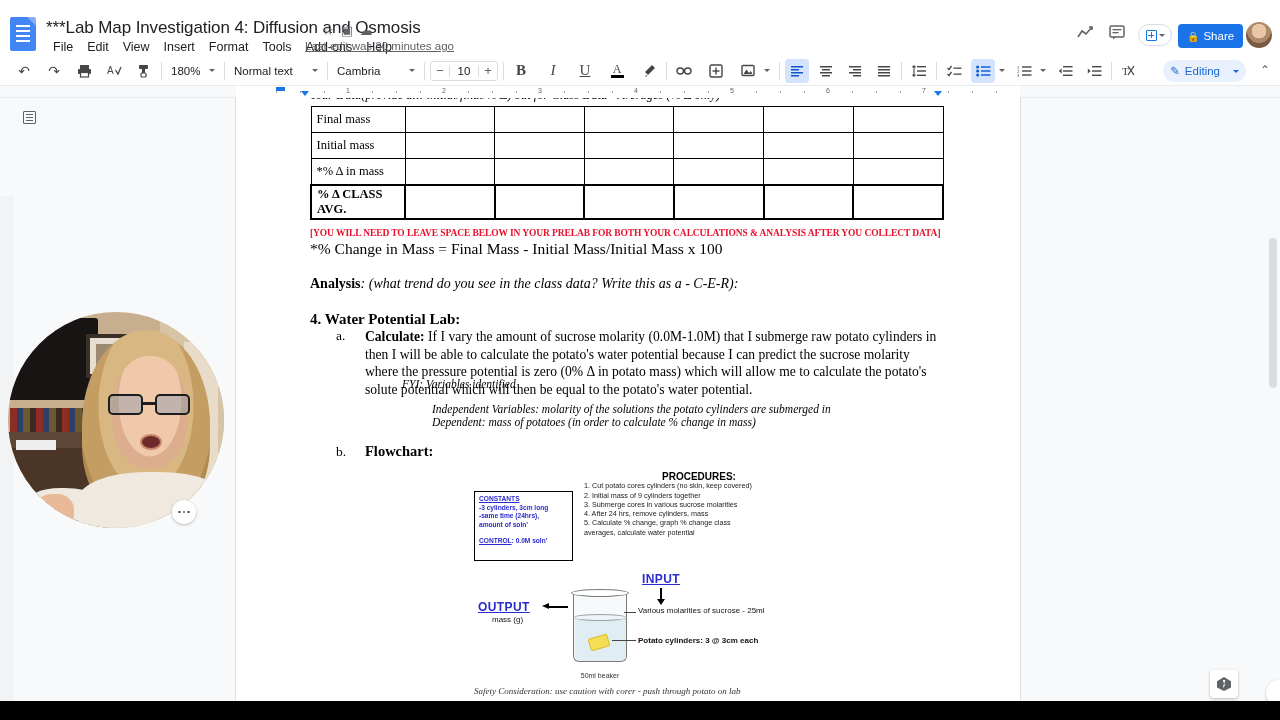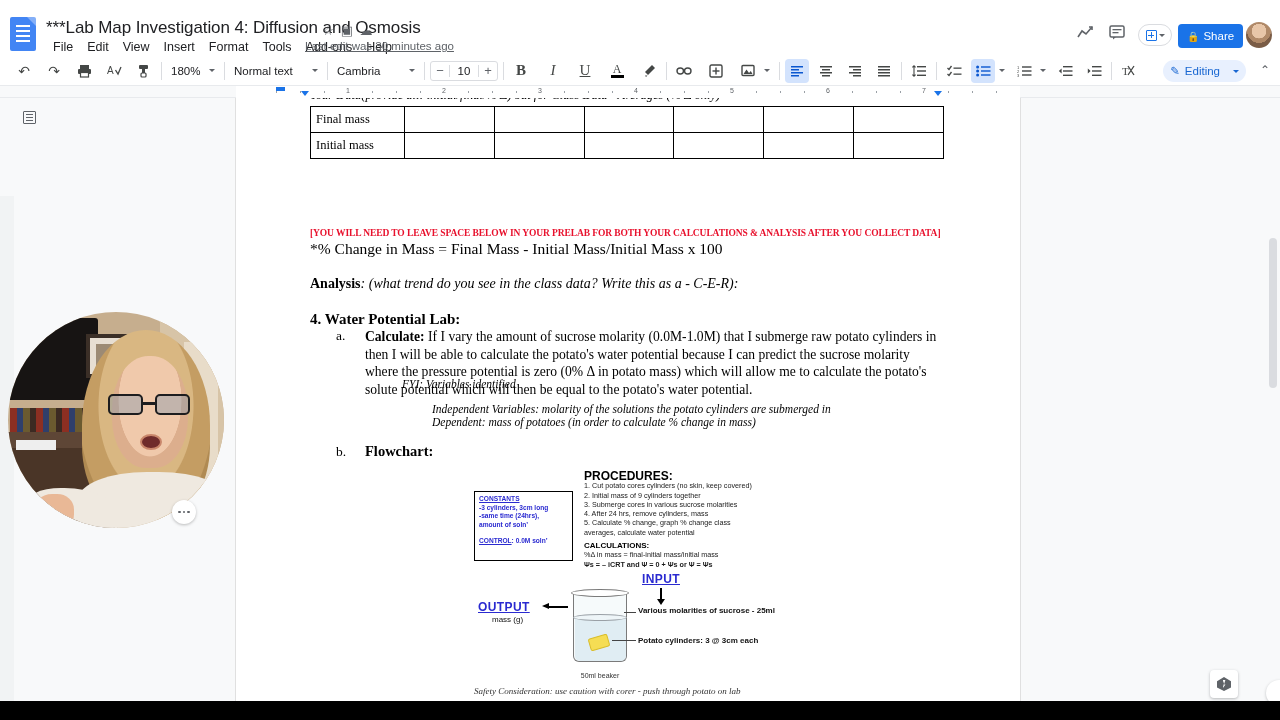--- a/index.html
+++ b/index.html
@@ -206,21 +206,21 @@
   .const-box {
     position:absolute; left:0px; top:19px; width:99px; height:70px;
     border:1.6px solid #000; background:#fff; padding:3px 4px;
     font-size:6.6px; color:#2a2ad0; font-weight:700; line-height:8.6px;
   }
   .const-box .u { text-decoration:underline; }
   .proc {
     position:absolute; left:110px; top:0px; width:230px;
     font-size:7.2px; color:#1a1a1a; line-height:9.3px;
   }
-  .proc .hd { font-weight:700; font-size:12px; color:#000; }
+  .proc .hd { font-weight:700; font-size:10px; color:#000;text-align:center; }
   .calc {
     position:absolute; left:110px; top:69px; width:230px;
     font-size:7.2px; color:#1a1a1a; line-height:9.3px;
   }
   .calc .hd { font-weight:700; font-size:8px; color:#000; }
   .calc .eq { font-weight:700; }
   .input-lbl {
     position:absolute; left:168px; top:100px; font-size:12px; font-weight:700;
     color:#2a2ad0; text-decoration:underline; letter-spacing:.4px;
   }
@@ -261,21 +261,21 @@
   }
   .output-lbl {
     position:absolute; left:4px; top:128px; font-size:12px; font-weight:700;
     color:#2a2ad0; text-decoration:underline; letter-spacing:.4px;
   }
   .output-sub { position:absolute; left:18px; top:143px; font-size:8px; color:#111; }
   .arrow-left { position:absolute; left:68px; top:131px; width:26px; height:7px; }
   .arrow-left .shaft { position:absolute; left:6px; top:2.5px; width:20px; height:2px; background:#000; }
   .arrow-left .head { position:absolute; left:0; top:0; width:0;height:0;
      border-top:3.5px solid transparent;border-bottom:3.5px solid transparent;border-right:7px solid #000;}
-  .lbl-suc { position:absolute; left:164px; top:133px; font-size:8px; font-weight:700; color:#111; line-height:11px;}
+  .lbl-suc { position:absolute; left:164px; top:133px; font-size:8px; font-weight:400; color:#111; line-height:11px;}
   .lbl-pot { position:absolute; left:164px; top:163px; font-size:8px; font-weight:700; color:#111; line-height:11px;}
   .lead1 { position:absolute; left:150px; top:140px; width:12px; height:1px; background:#444; }
   .lead2 { position:absolute; left:138px; top:168px; width:24px; height:1px; background:#444; }
   .safety {
     position:absolute; left:164px; top:604px; font-size:9px; font-style:italic; color:#333;
     white-space:nowrap;
   }
 
   
   .explore {
@@ -647,20 +647,38 @@
           </tr>
           <tr>
             <td class="rowlbl">Initial mass</td>
             <td></td>
             <td></td>
             <td></td>
             <td></td>
             <td></td>
             <td></td>
           </tr>
+          <tr>
+            <td class="rowlbl">*% Δ in mass</td>
+            <td></td>
+            <td></td>
+            <td></td>
+            <td></td>
+            <td></td>
+            <td></td>
+          </tr>
+          <tr class="avg">
+            <td class="rowlbl">% Δ CLASS AVG.</td>
+            <td class="cellbold"></td>
+            <td class="cellbold"></td>
+            <td class="cellbold"></td>
+            <td class="cellbold"></td>
+            <td class="cellbold"></td>
+            <td class="cellbold"></td>
+          </tr>
         </tbody>
           </table>
 
         <div class="redline">[YOU WILL NEED TO LEAVE SPACE BELOW  IN YOUR PRELAB  FOR BOTH YOUR CALCULATIONS &amp; ANALYSIS AFTER YOU COLLECT DATA]</div>
         <div class="pctline">*% Change in Mass = Final Mass - Initial Mass/Initial Mass x 100</div>
 
         <div class="analysis">
           <b>Analysis</b><i>: (what trend do you see in the class data? Write this as a - C-E-R):</i>
         </div>
 
@@ -690,25 +708,20 @@
           <div class="proc">
             <div class="hd">PROCEDURES:</div>
             <div>1. Cut potato cores cylinders (no skin, keep covered)</div>
             <div>2. Initial mass of 9 cylinders together</div>
             <div>3. Submerge cores in various sucrose molarities</div>
             <div>4. After 24 hrs, remove cylinders, mass</div>
             <div>5. Calculate % change, graph % change class</div>
             <div>averages, calculate water potential</div>
           </div>
 
-          <div class="calc">
-            <div class="hd">CALCULATIONS:</div>
-            <div>%Δ in mass = final-initial mass/initial mass</div>
-            <div class="eq">Ψs = – iCRT   and    Ψ = 0 + Ψs or Ψ = Ψs</div>
-          </div>
 
           <div class="input-lbl">INPUT</div>
           <div class="arrow-down">
               <span class="shaft"></span>
               <span class="head"></span>
             </div>
 
           <div class="beaker">
             <span class="glass"></span>
               <span class="liquid"></span>

